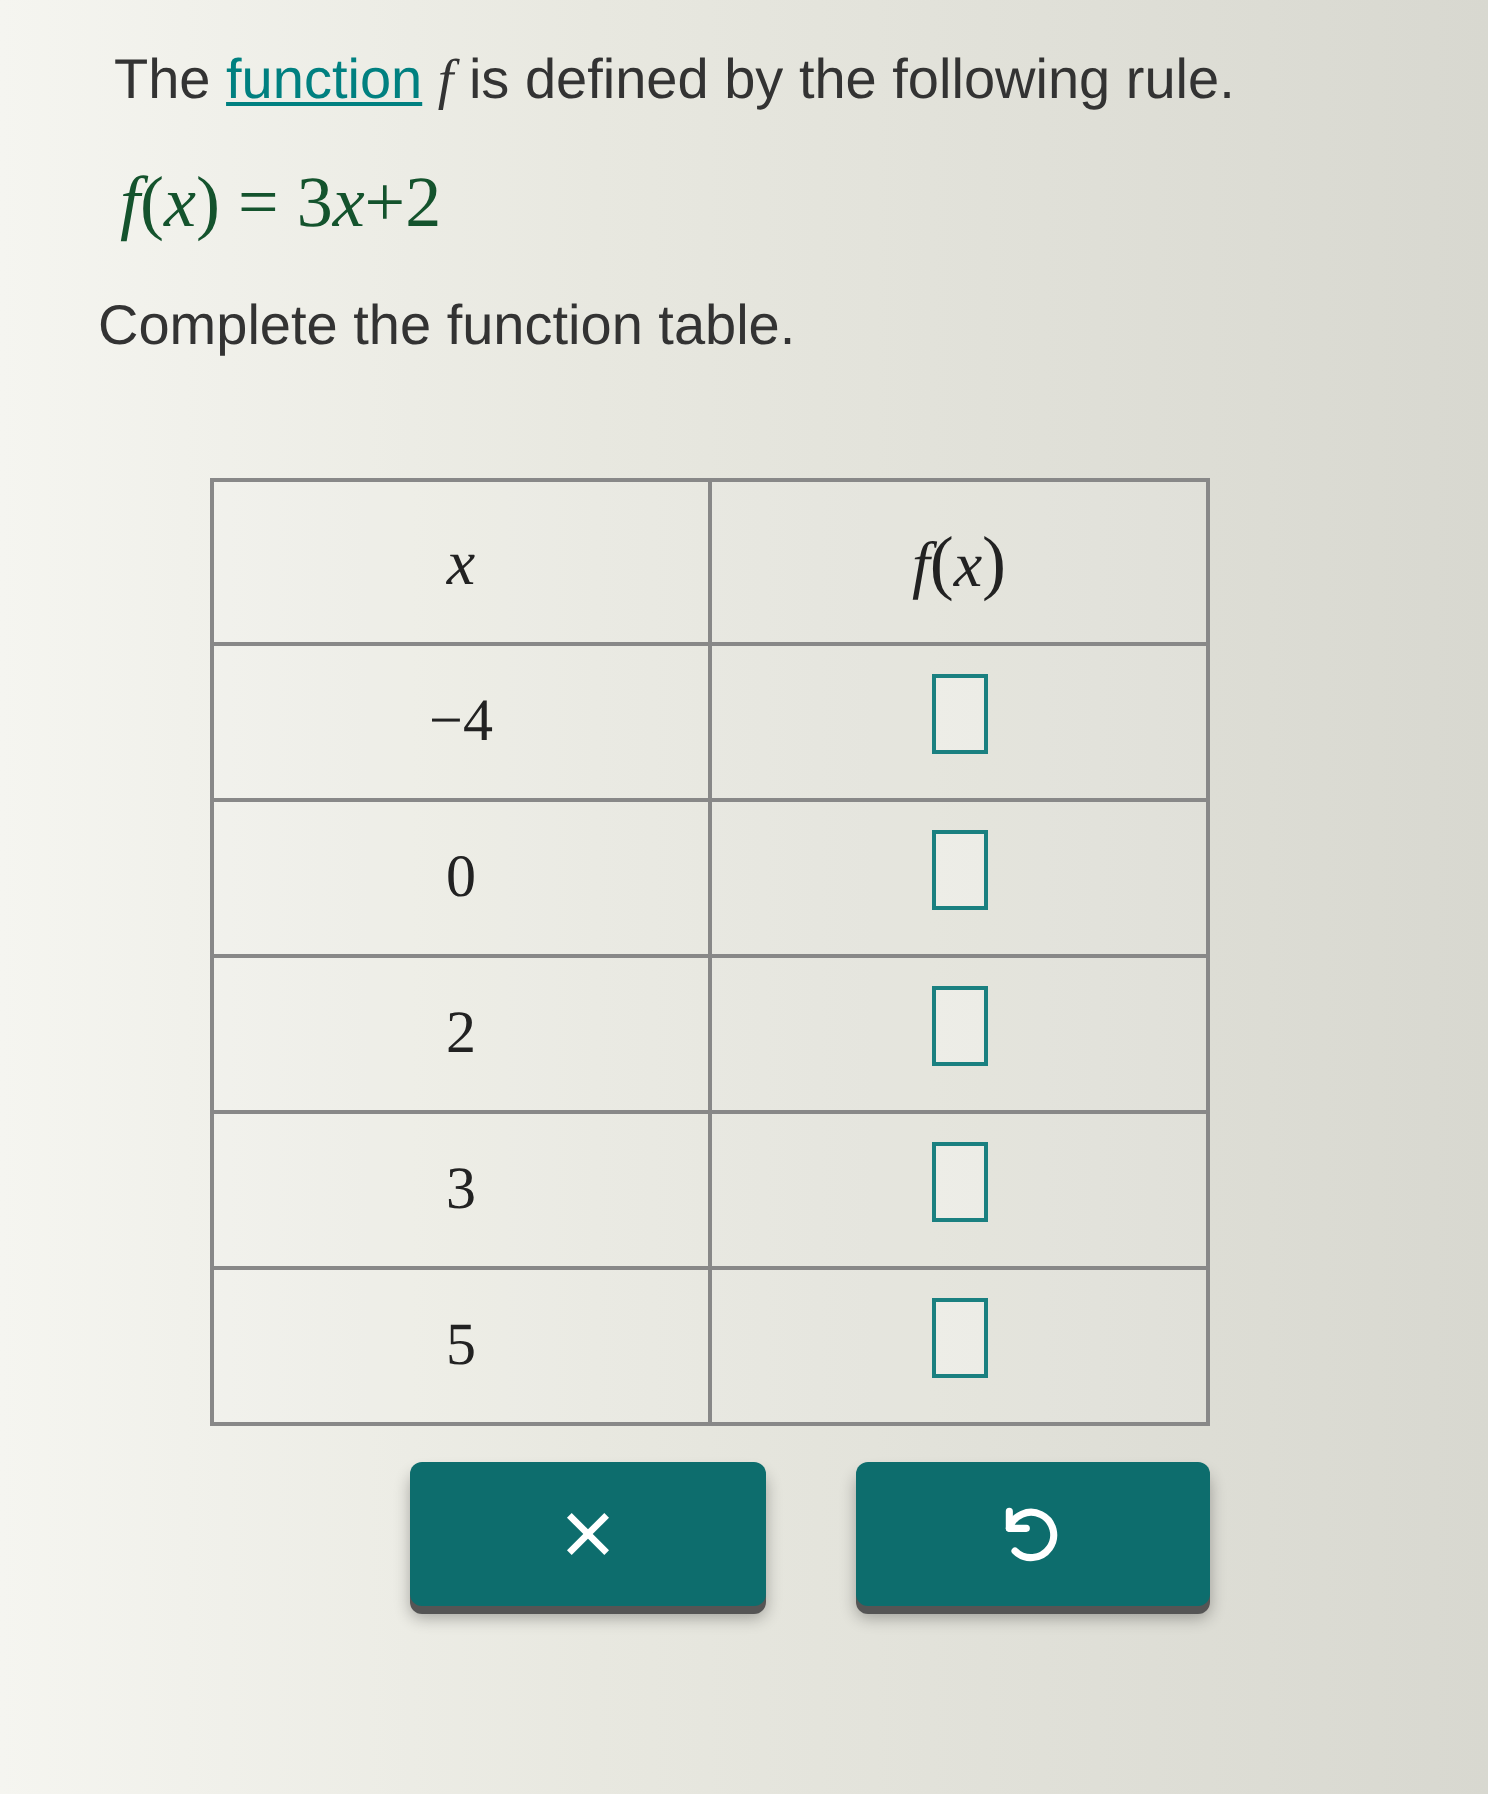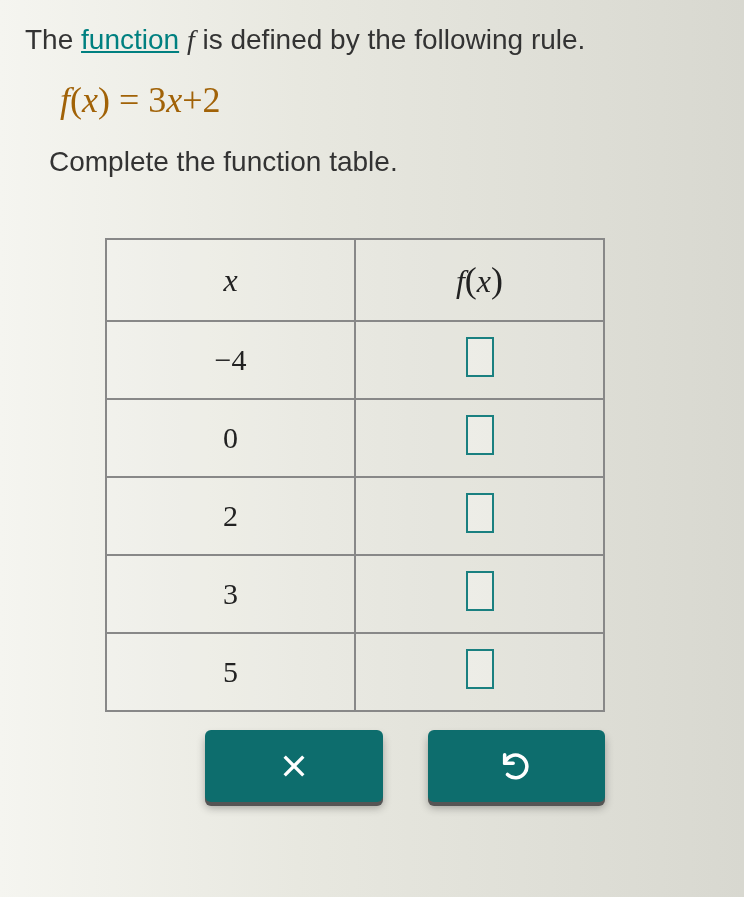--- a/index.html
+++ b/index.html
@@ -15,35 +15,36 @@
       color: #2a2a2a;
       padding: 20px 25px;
       position: relative;
     }
     .intro-text {
       font-size: 28px;
       line-height: 1.4;
       margin-bottom: 20px;
       font-family: -apple-system, BlinkMacSystemFont, 'Segoe UI', sans-serif;
       color: #333;
+      margin-left: 32px;
     }
     .intro-text .link {
       color: #008080;
       text-decoration: underline;
     }
     .intro-text .fvar {
       font-family: 'Times New Roman', serif;
       font-style: italic;
     }
     .equation {
       font-family: 'Times New Roman', serif;
       font-size: 36px;
       font-style: italic;
       margin: 18px 0 25px 35px;
-      color: #a16207;
+      color: #14532d;
     }
     .equation .normal {
       font-style: normal;
     }
     .complete-text {
       font-size: 28px;
       font-family: -apple-system, BlinkMacSystemFont, 'Segoe UI', sans-serif;
       color: #333;
       margin-bottom: 60px;
       margin-left: 24px;

